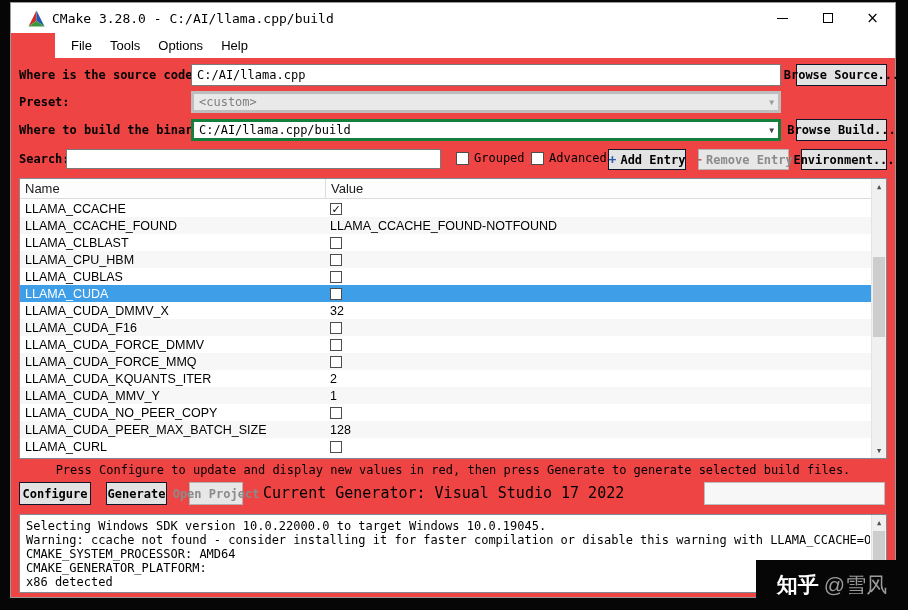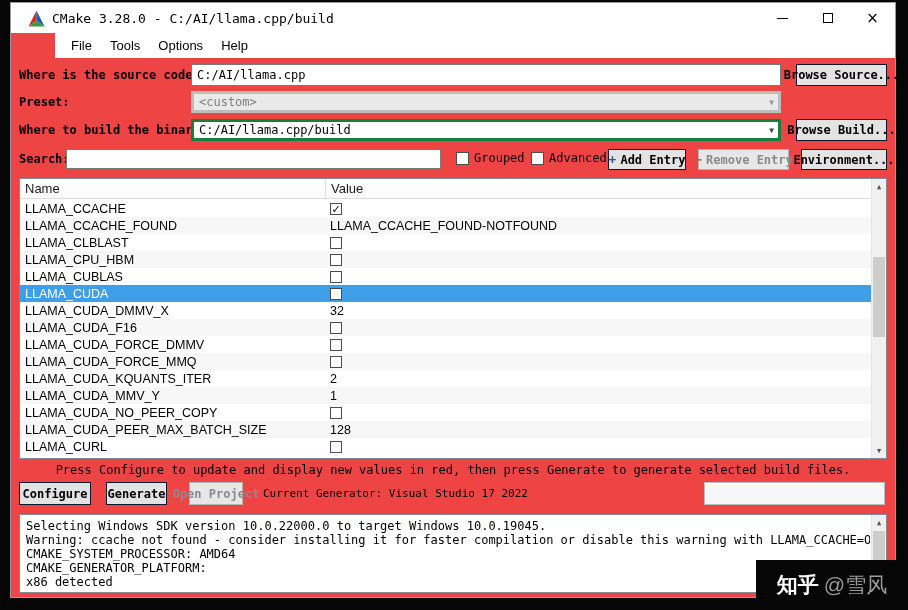--- a/index.html
+++ b/index.html
@@ -78,21 +78,21 @@
   .sb-thumb { position:absolute; left:1px; right:1px; background:#cdcdcd; }
 
   
   .hint { position:absolute; left:8px; right:8px; top:460px; text-align:center;
           font-size:12px; color:#000; white-space:nowrap; }
   .actions { position:absolute; left:8px; right:10px; top:479px; height:23px;padding-left:31px; }
   .act-btn { position:absolute; top:0; height:23px; }
   #btn-configure { left:0; width:72px; }
   #btn-generate { left:87px; width:61px; }
   #btn-open { left:170px; width:54px; }
-  .gen-text { position:absolute; left:244px; top:0; line-height:23px; font-size:11px; color:#000; white-space:nowrap; }
+  .gen-text { position:absolute; left:244px; top:0; line-height:23px; font-size:15px; color:#000; white-space:nowrap; }
   .progress { position:absolute; right:0; top:0; width:181px; height:23px;
               border:1px solid #bdbdbd; background:#f7f7f7; }
 
   
   .output { position:absolute; left:8px; right:8px; top:511px; bottom:4px;
             background:#fff; border:1px solid #808a93; }
   .out-lines { position:absolute; left:0; top:0; right:16px; bottom:0; padding:4px 0 0 6px; overflow:hidden; }
   .out-line { font:12px "DejaVu Sans Mono",monospace; line-height:14px; white-space:pre; color:#000; }
 
   

